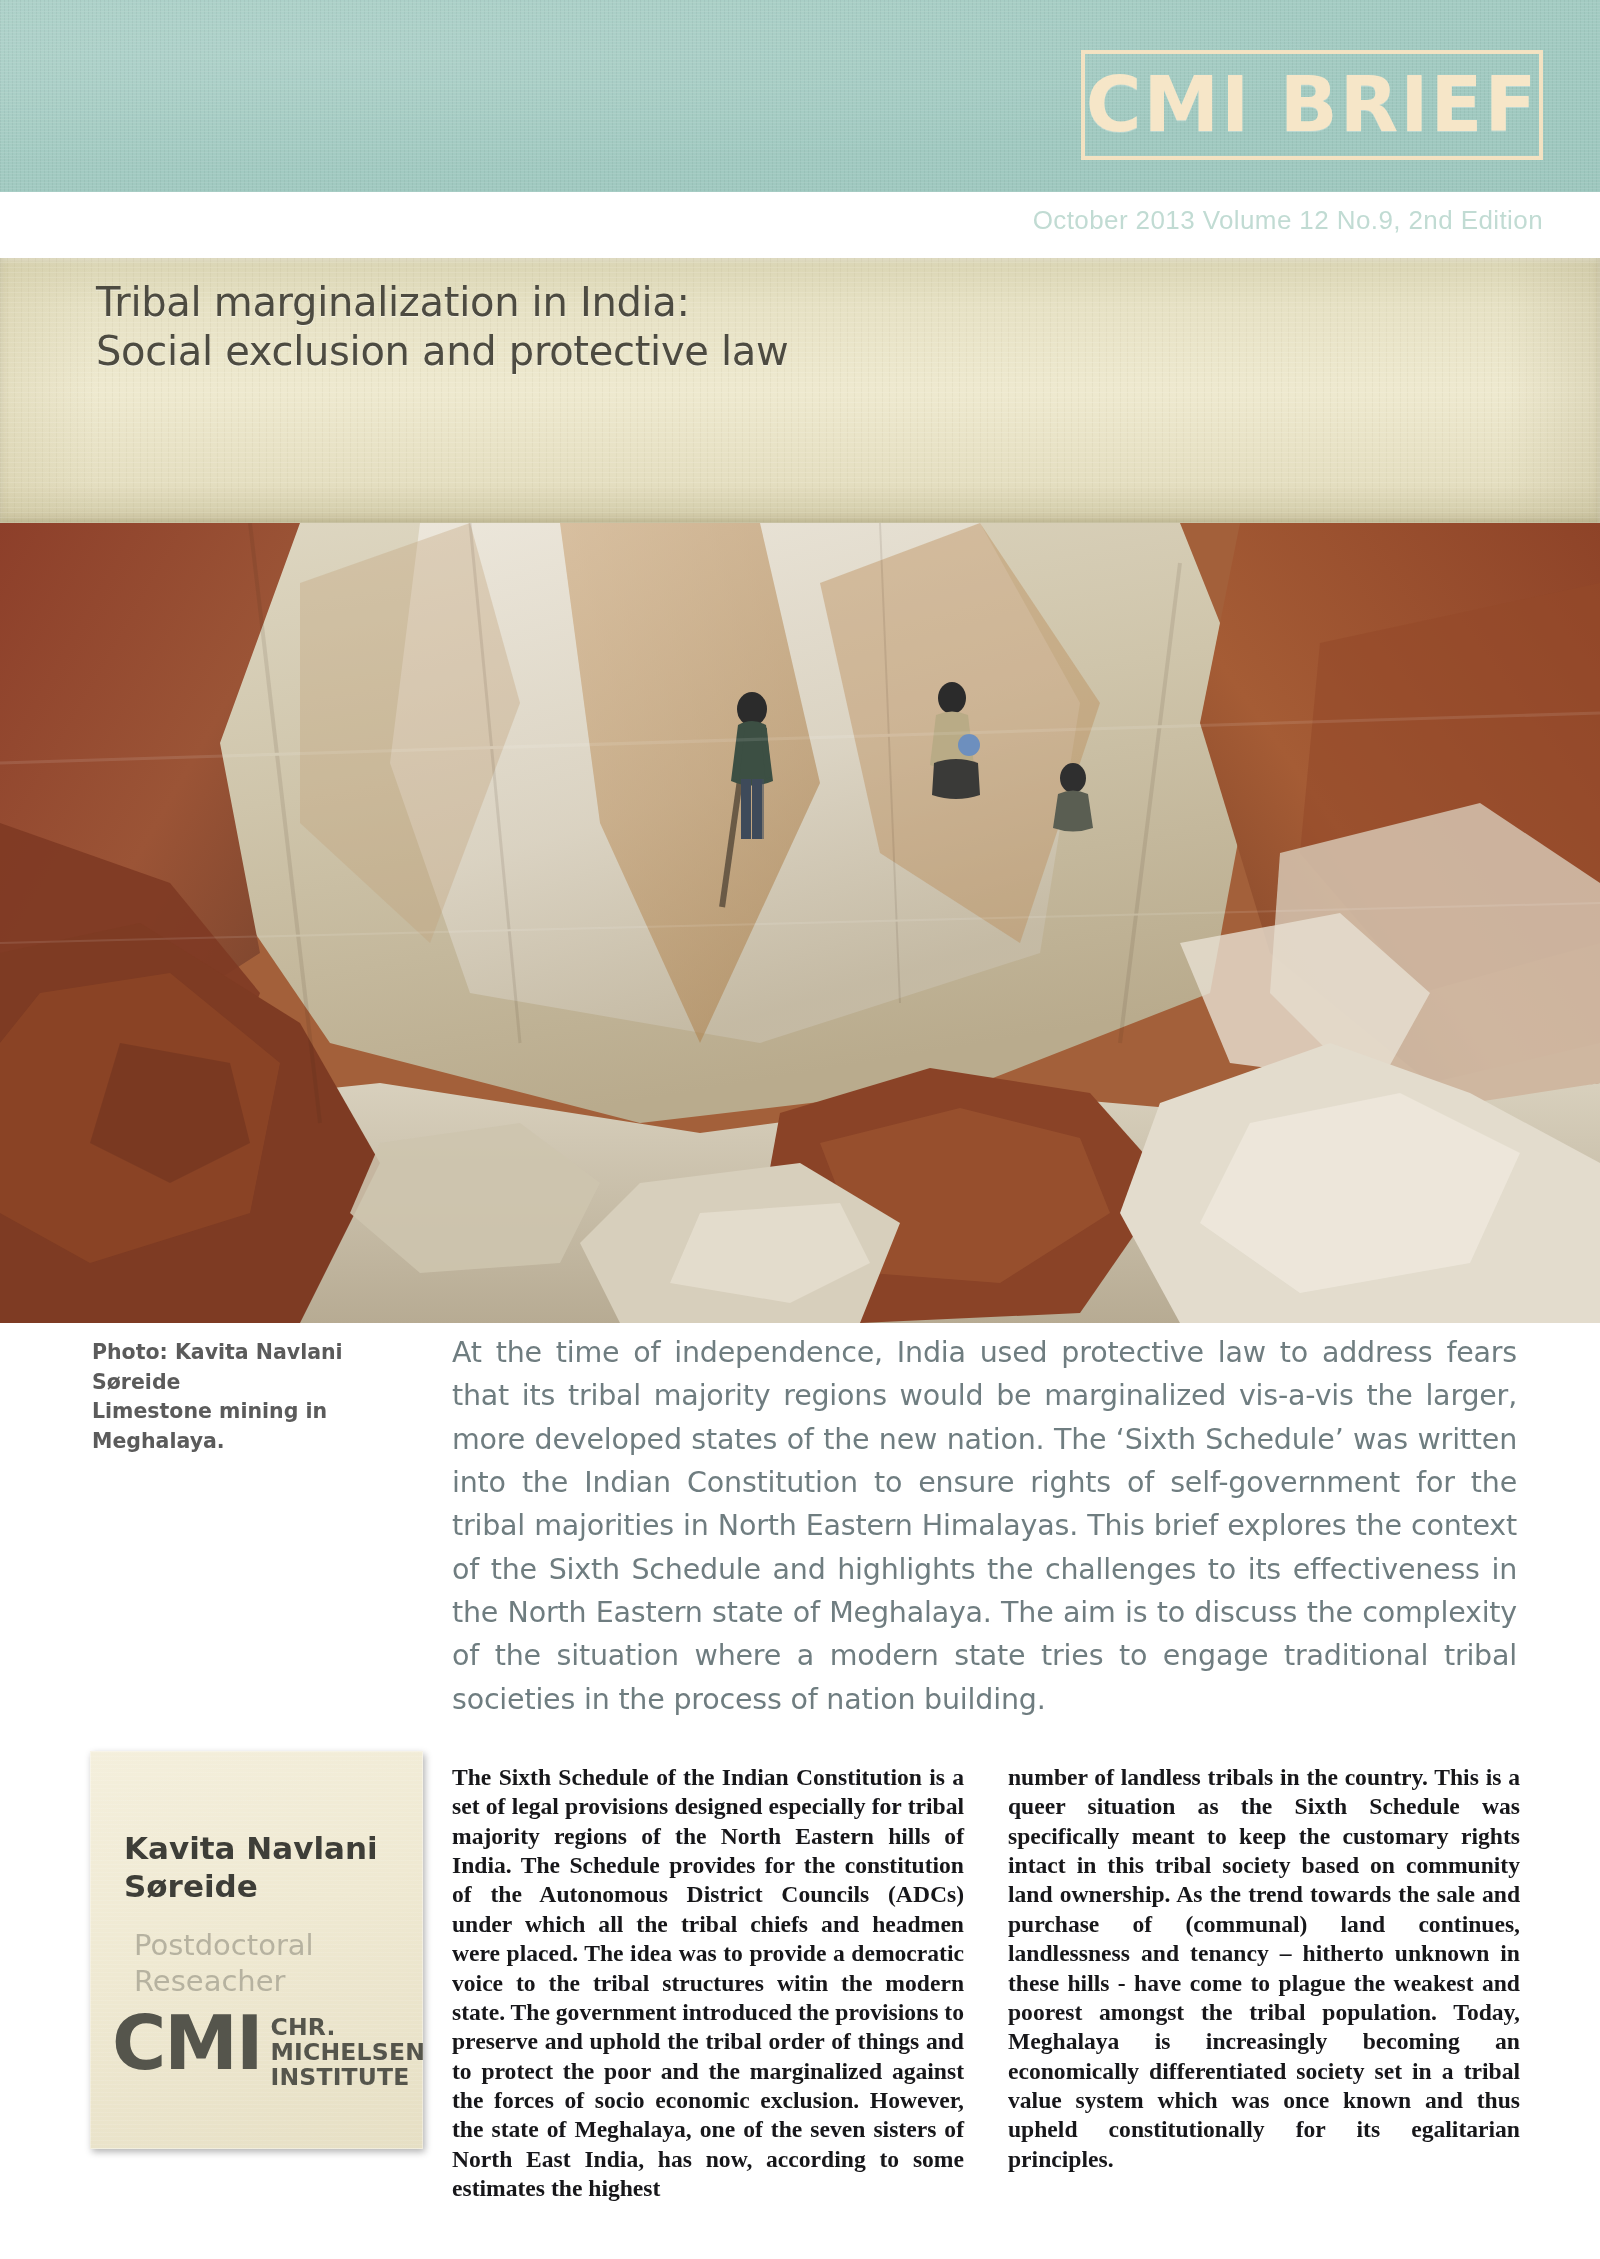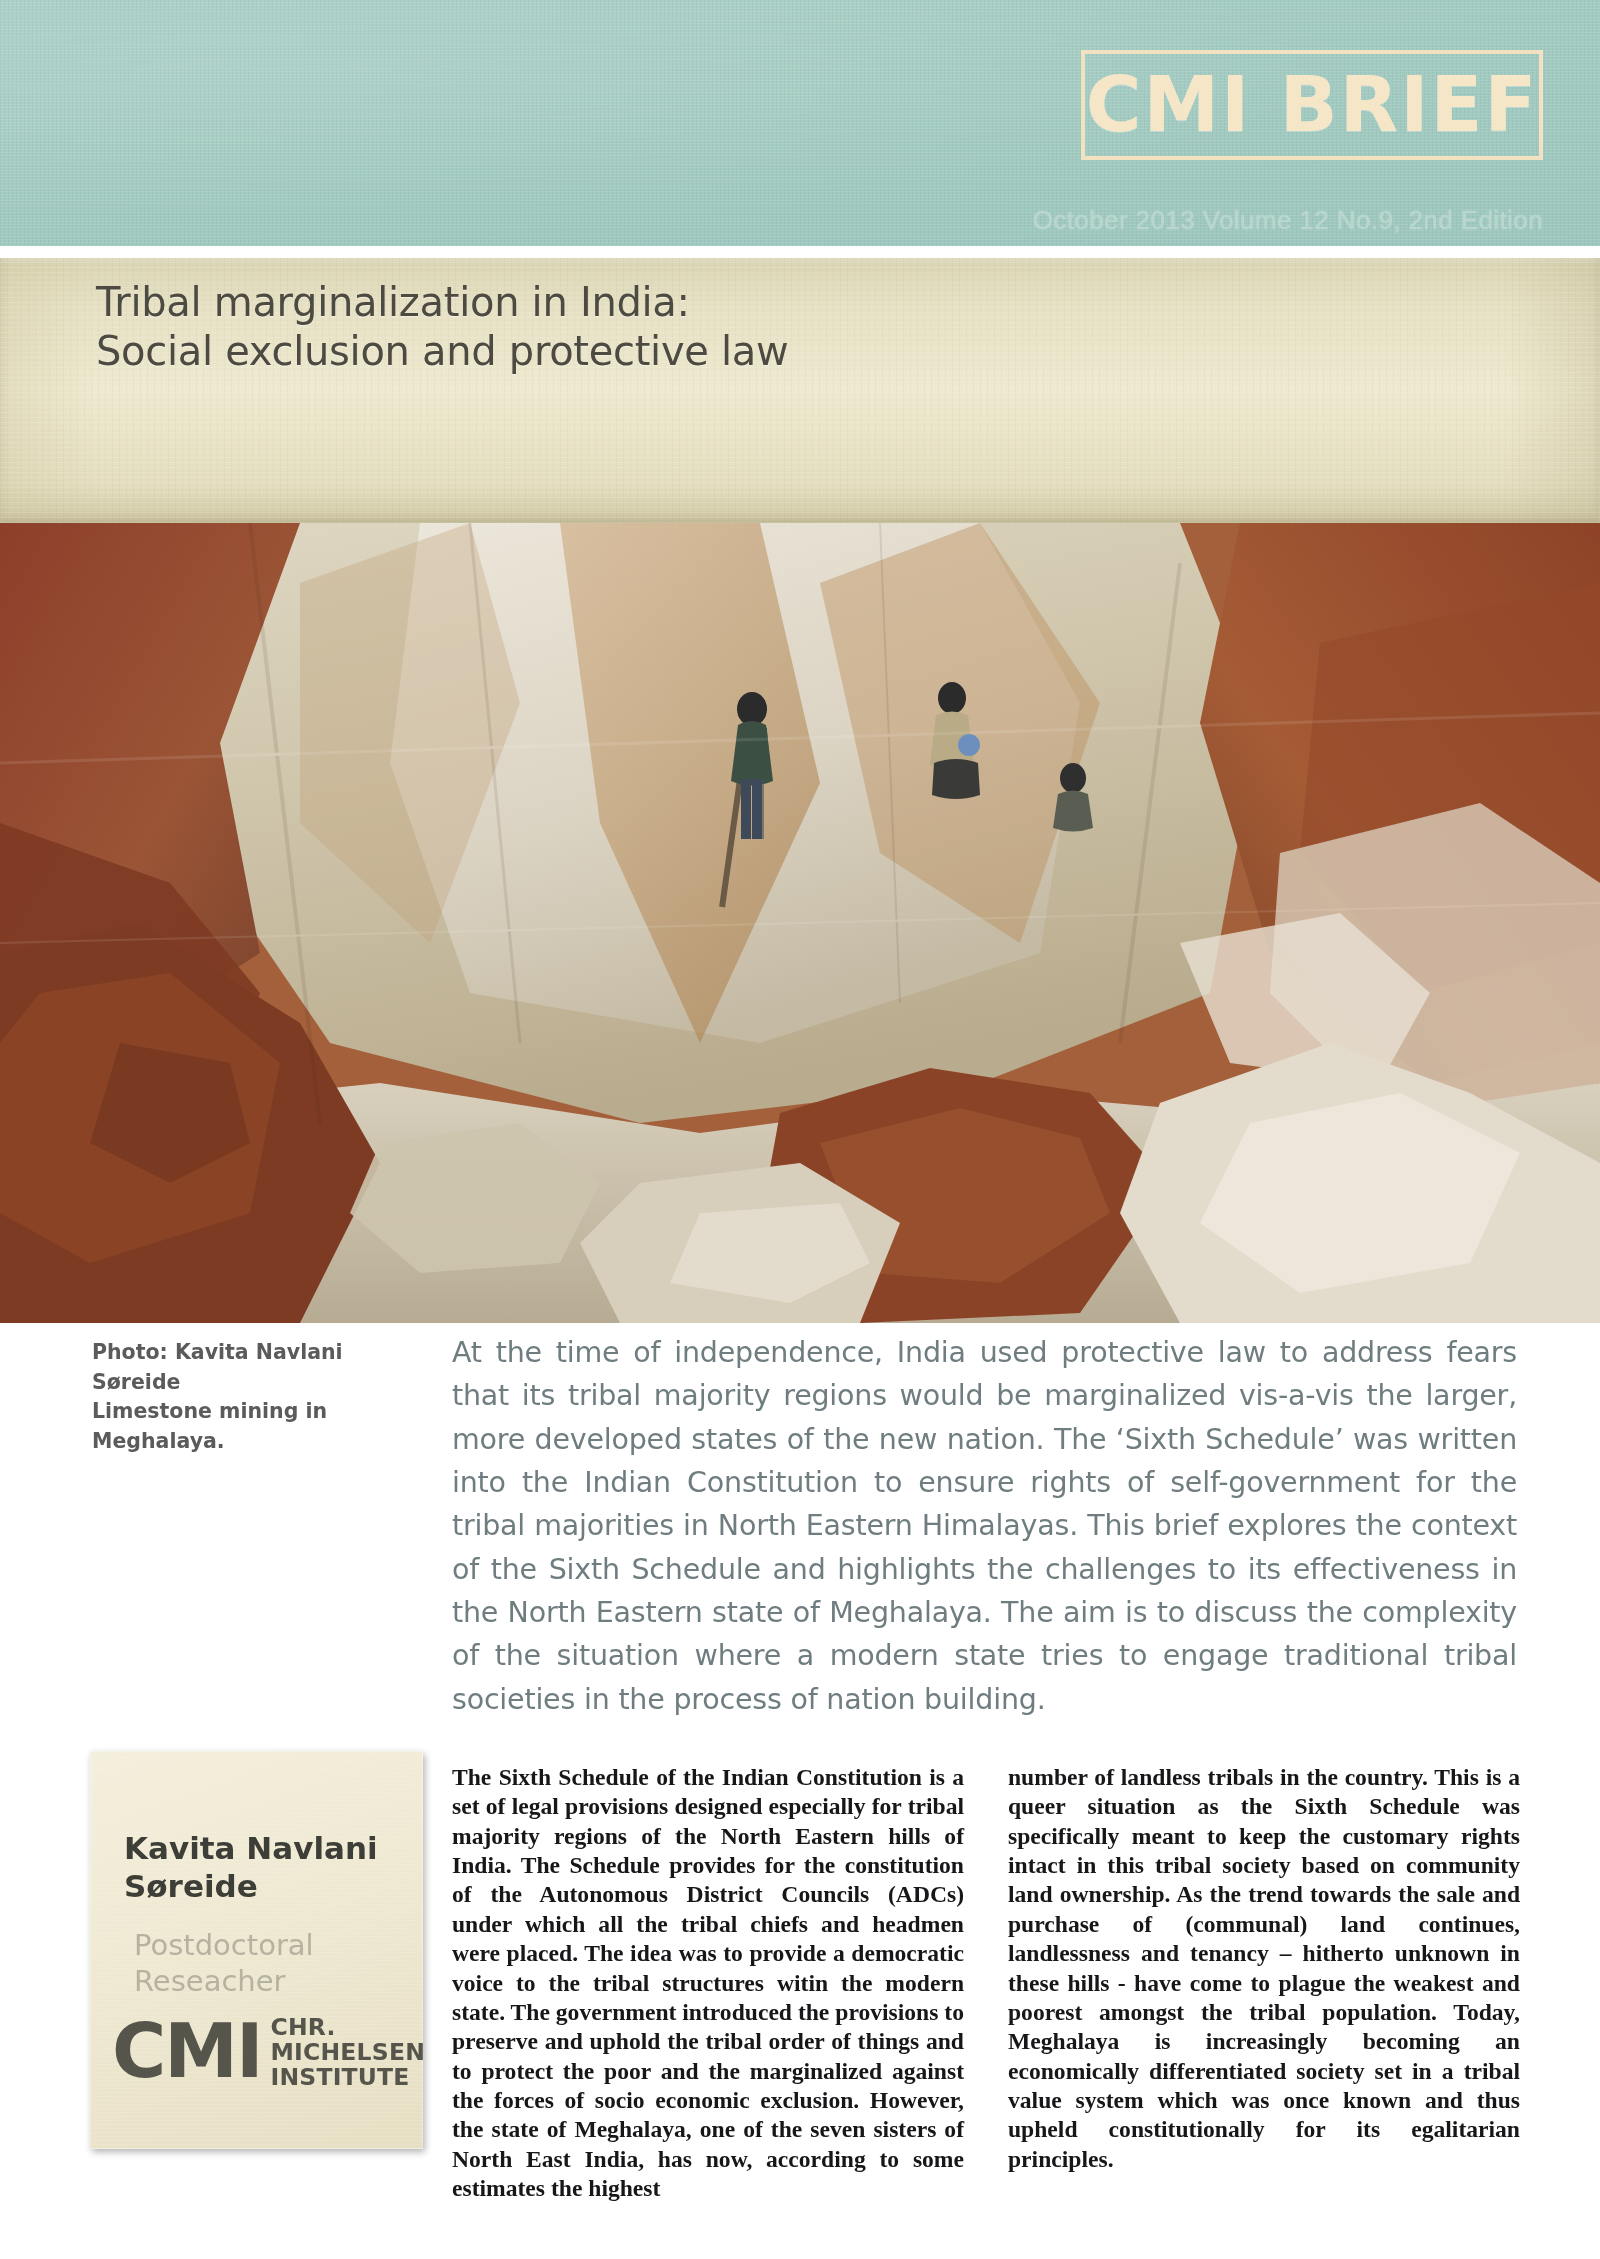--- a/index.html
+++ b/index.html
@@ -5,21 +5,21 @@
   html,body{margin:0;padding:0;background:#ffffff;}
   body{
     width:1600px;height:2259px;
     font-family:"Liberation Sans", sans-serif;
     overflow:hidden;position:relative;
   }
   .page{position:relative;width:1600px;height:2259px;background:#fff;overflow:hidden;}
 
   
   .header{
-    position:absolute;left:0;top:0;width:1600px;height:246px;
+    position:absolute;left:0;top:0;width:1600px;height:192px;
     background:
       radial-gradient(ellipse at 20% 30%, rgba(255,255,255,.10), rgba(0,0,0,0) 60%),
       linear-gradient(175deg,#a9cfc6 0%,#a3cbc2 40%,#9dc7be 100%);
   }
   .header::after{
     content:"";position:absolute;inset:0;opacity:.16;
     background-image:
       repeating-linear-gradient(0deg, rgba(255,255,255,.5) 0 1px, rgba(0,0,0,0) 1px 3px),
       repeating-linear-gradient(90deg, rgba(0,0,0,.25) 0 1px, rgba(0,0,0,0) 1px 4px);
   }
@@ -107,21 +107,21 @@
   }
   .author-name span{display:block;}
   .author-role{
     position:absolute;left:34px;top:176px;z-index:2;
     font-size:29px;line-height:1.25;color:#b6b2a0;
     font-family:"DejaVu Sans", sans-serif;
   }
   .author-role span{display:block;margin-left:10px;}
   .logo{
     position:absolute;left:22px;top:262px;z-index:2;
-    display:flex;align-items:center;
+    display:flex;align-items:flex-start;
   }
   .logo-cmi{
     font-size:74px;font-weight:bold;letter-spacing:-2px;color:#55554c;
     line-height:.82;font-family:"DejaVu Sans", sans-serif;
   }
   .logo-sub{
     margin-left:9px;margin-top:2px;
     font-size:23.5px;font-weight:bold;line-height:1.06;color:#55554c;
     letter-spacing:.2px;font-family:"DejaVu Sans", sans-serif;
   }

